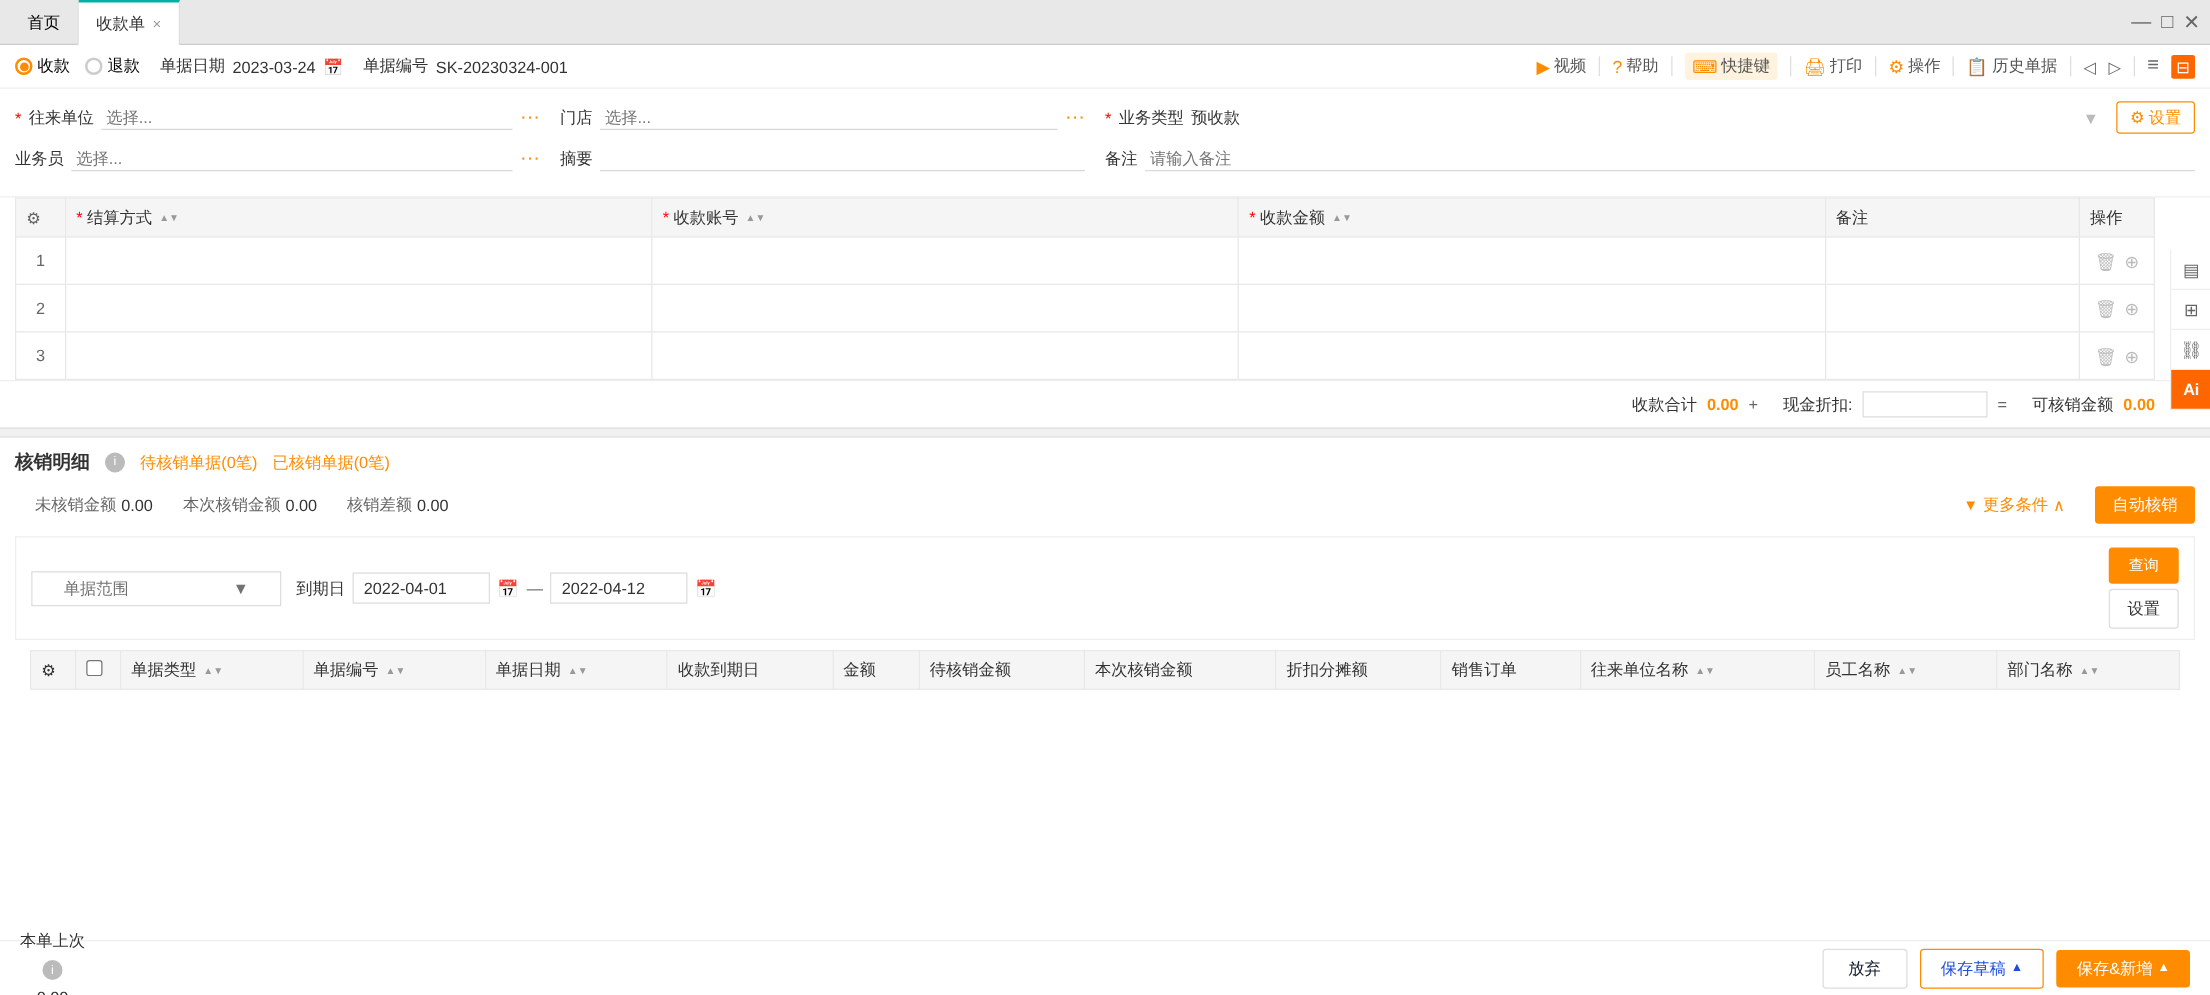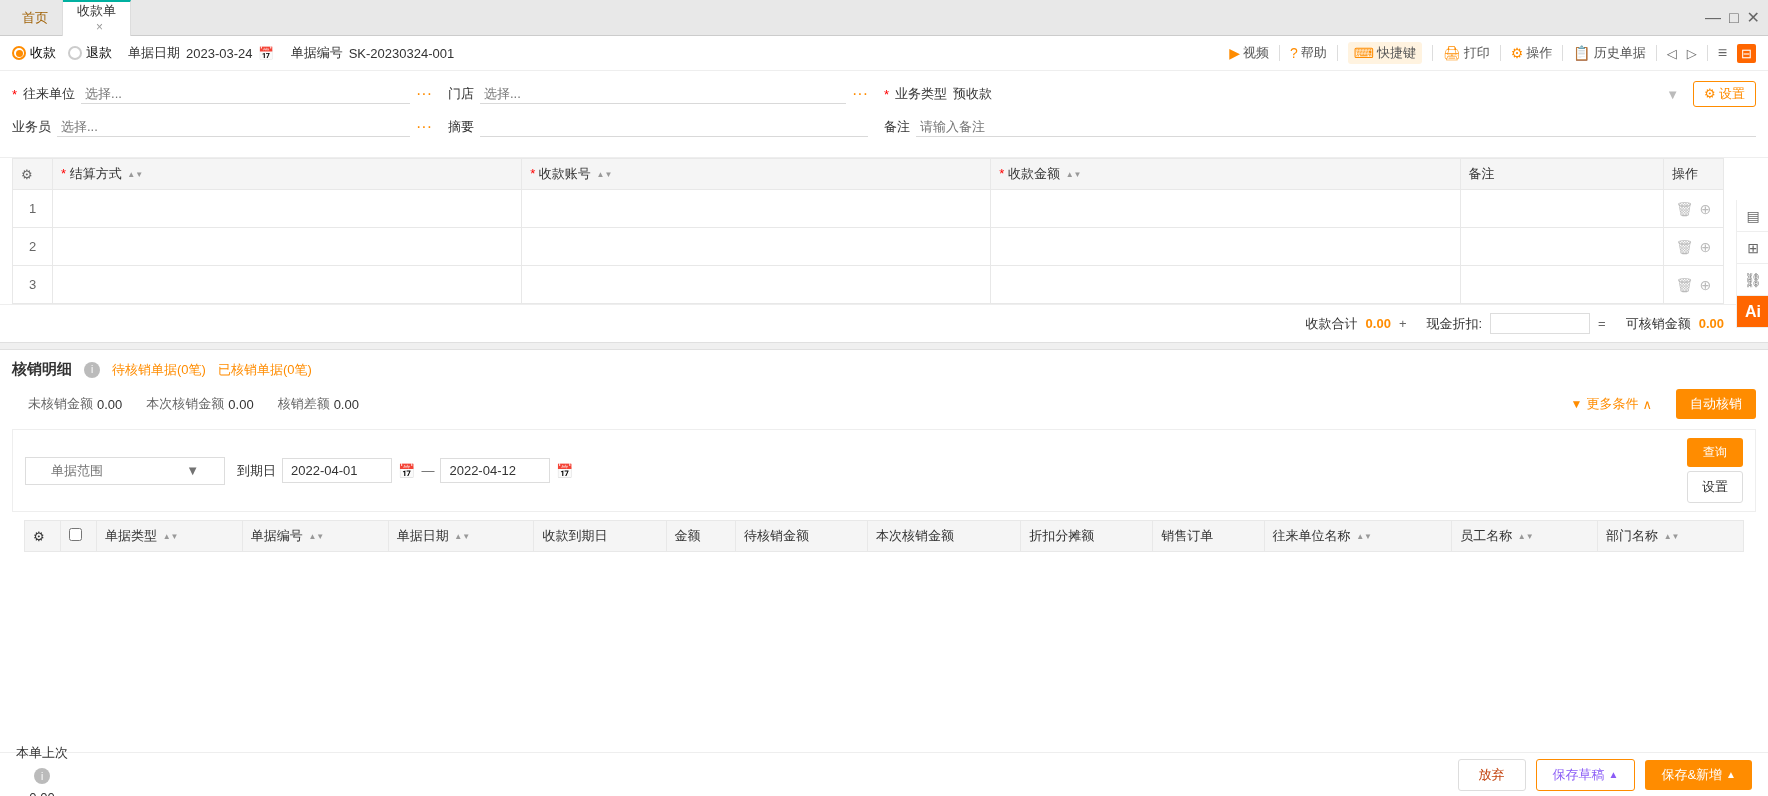--- a/index.html
+++ b/index.html
@@ -9,27 +9,26 @@
     .tab-bar {
       display: flex; align-items: center;
       background: #e8e8e8;
       height: 36px;
       border-bottom: 1px solid #ccc;
       padding: 0 8px;
     }
     .tab-item {
       display: flex; align-items: center;
       padding: 0 14px; height: 36px;
-      cursor: pointer; font-size: 13px; color: #a16207;
+      cursor: pointer; font-size: 13px; color: #000000;
       border-right: 1px solid #ddd;
     }
     .tab-item.active {
       background: #fff; color: #333;
       border-top: 2px solid #00b0a0;
-      flex-direction: column;
     }
     .tab-item .close-btn {
       margin-left: 6px; color: #999; cursor: pointer; font-size: 12px;
     }
     .tab-bar-spacer { flex: 1; }
     .window-controls {
       display: flex; align-items: center; gap: 8px;
     }
     .window-btn { cursor: pointer; color: #666; font-size: 16px; }
 
@@ -201,25 +200,25 @@
     
     .footer {
       position: fixed; bottom: 0; left: 0; right: 0;
       background: #fff; border-top: 1px solid #eee;
       display: flex; align-items: center; padding: 8px 16px;
       gap: 10px; height: 44px;
     }
     .footer-info { display: flex; align-items: center; gap: 6px; color: #333; flex-direction: column; }
     .footer-spacer { flex: 1; }
     .btn-abandon {
-      border: 1px solid #ddd; background: #fff; color: #c2410c;
+      border: 1px solid #ddd; background: #fff; color: #0f172a;
       padding: 6px 20px; cursor: pointer; font-size: 13px; border-radius: 3px;
     }
     .btn-save-draft {
-      border: 1px solid #ff8c00; background: #fff; color: #8b5cf6;
+      border: 1px solid #ff8c00; background: #fff; color: #1d4ed8;
       padding: 6px 16px; cursor: pointer; font-size: 13px; border-radius: 3px;
       display: flex; align-items: center; gap: 4px;
     }
     .btn-save-new {
       background: #ff8c00; color: #fff; border: none;
       padding: 6px 16px; cursor: pointer; font-size: 13px; border-radius: 3px;
       display: flex; align-items: center; gap: 4px;
     }
     .chevron-down { font-size: 10px; }
 
@@ -577,21 +576,21 @@
     </div>
   </div>
 
   <div style="height:50px;"></div>
 </div>
 
 <div class="right-sticky">
   <div class="sticky-icon">▤</div>
   <div class="sticky-icon">⊞</div>
   <div class="sticky-icon">⛓</div>
-  <div class="sticky-icon orange" style="font-size:16px;font-weight:bold;text-align:center;">Ai</div>
+  <div class="sticky-icon orange" style="font-size:13px;font-weight:bold;text-align:center;">Ai</div>
 </div>
 
 <div class="footer">
   <div class="footer-info">
     <span>本单上次</span>
     <span class="info-icon">i</span>
     <span>0.00</span>
   </div>
   <div class="footer-spacer"></div>
   <button class="btn-abandon">放弃</button>

